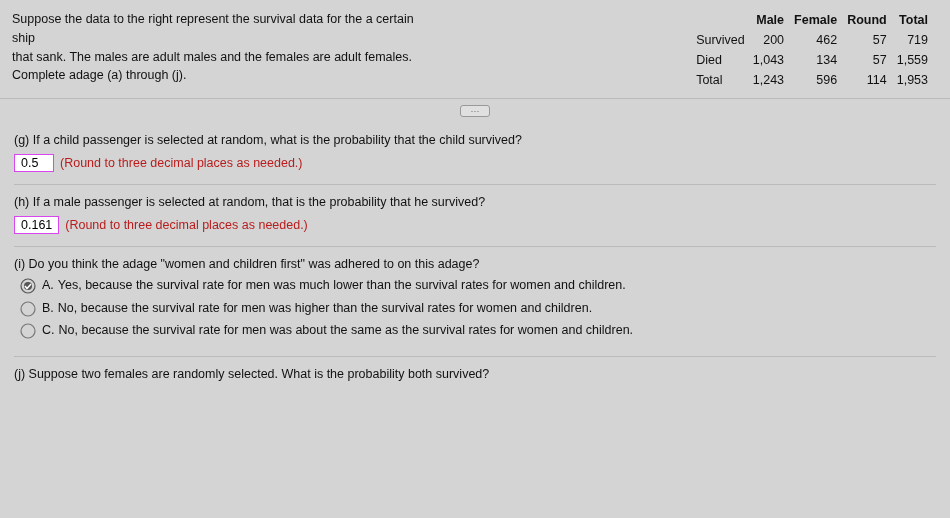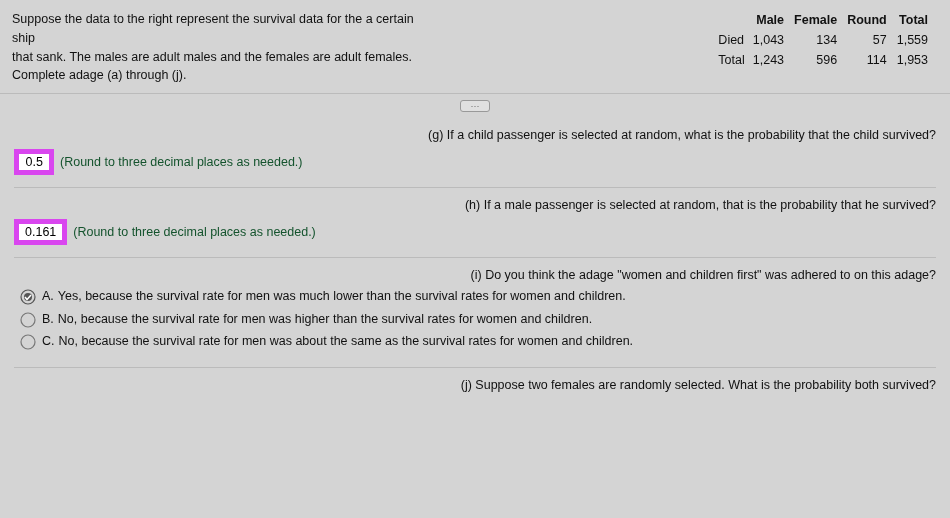--- a/index.html
+++ b/index.html
@@ -69,50 +69,49 @@
       height: 12px;
       display: flex;
       align-items: center;
       justify-content: center;
       font-size: 9px;
       color: #666;
       cursor: pointer;
     }
     .content-area {
       padding: 6px 14px 10px 14px;
-      text-align: right;
     }
     .question-block {
       margin-bottom: 6px;
       padding: 4px 0;
     }
     .question-label {
       font-size: 12.5px;
       color: #111;
       line-height: 1.5;
       margin-bottom: 4px;
     }
     .answer-box {
       display: inline-block;
-      border: 5px solid #d946ef;
+      border: 1px solid #d946ef;
       background: #fff;
       padding: 1px 6px;
       font-size: 12.5px;
       min-width: 40px;
       margin-right: 6px;
     }
     .answer-line {
       display: flex;
       align-items: baseline;
       margin-bottom: 2px;
       flex-wrap: wrap;
     }
     .round-note {
       font-size: 12.5px;
-      color: #14532d;
+      color: #b91c1c;
     }
     .divider {
       border: none;
       border-top: 1px solid #bbb;
       margin: 4px 0;
     }
     .radio-group {
       margin: 4px 0 6px 6px;
     }
     .radio-item {
@@ -150,20 +149,27 @@
       <table>
         <tbody>
           <tr class="header-row">
             <td></td>
             <td>Male</td>
             <td>Female</td>
             <td>Round</td>
             <td>Total</td>
           </tr>
           <tr>
+            <td>Survived</td>
+            <td>200</td>
+            <td>462</td>
+            <td>57</td>
+            <td>719</td>
+          </tr>
+          <tr>
             <td>Died</td>
             <td>1,043</td>
             <td>134</td>
             <td>57</td>
             <td>1,559</td>
           </tr>
           <tr>
             <td>Total</td>
             <td>1,243</td>
             <td>596</td>

